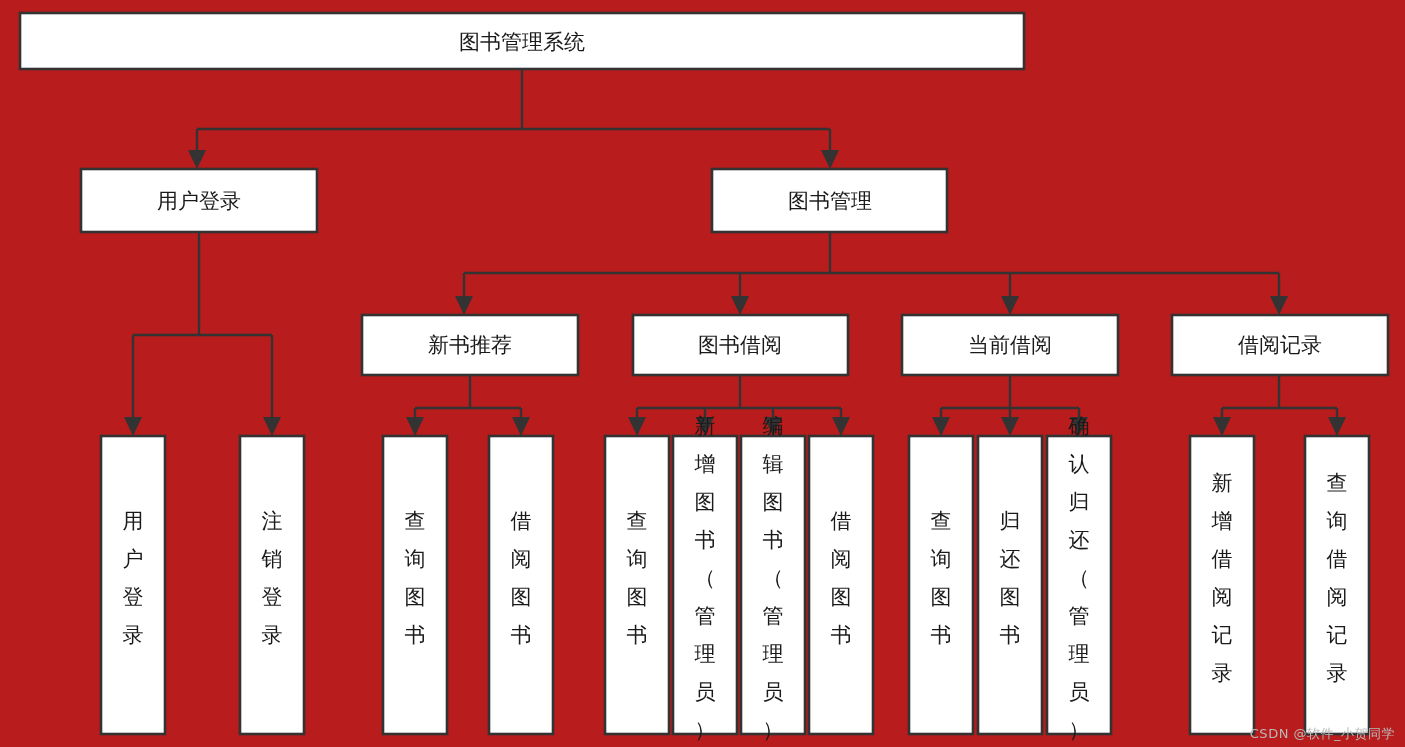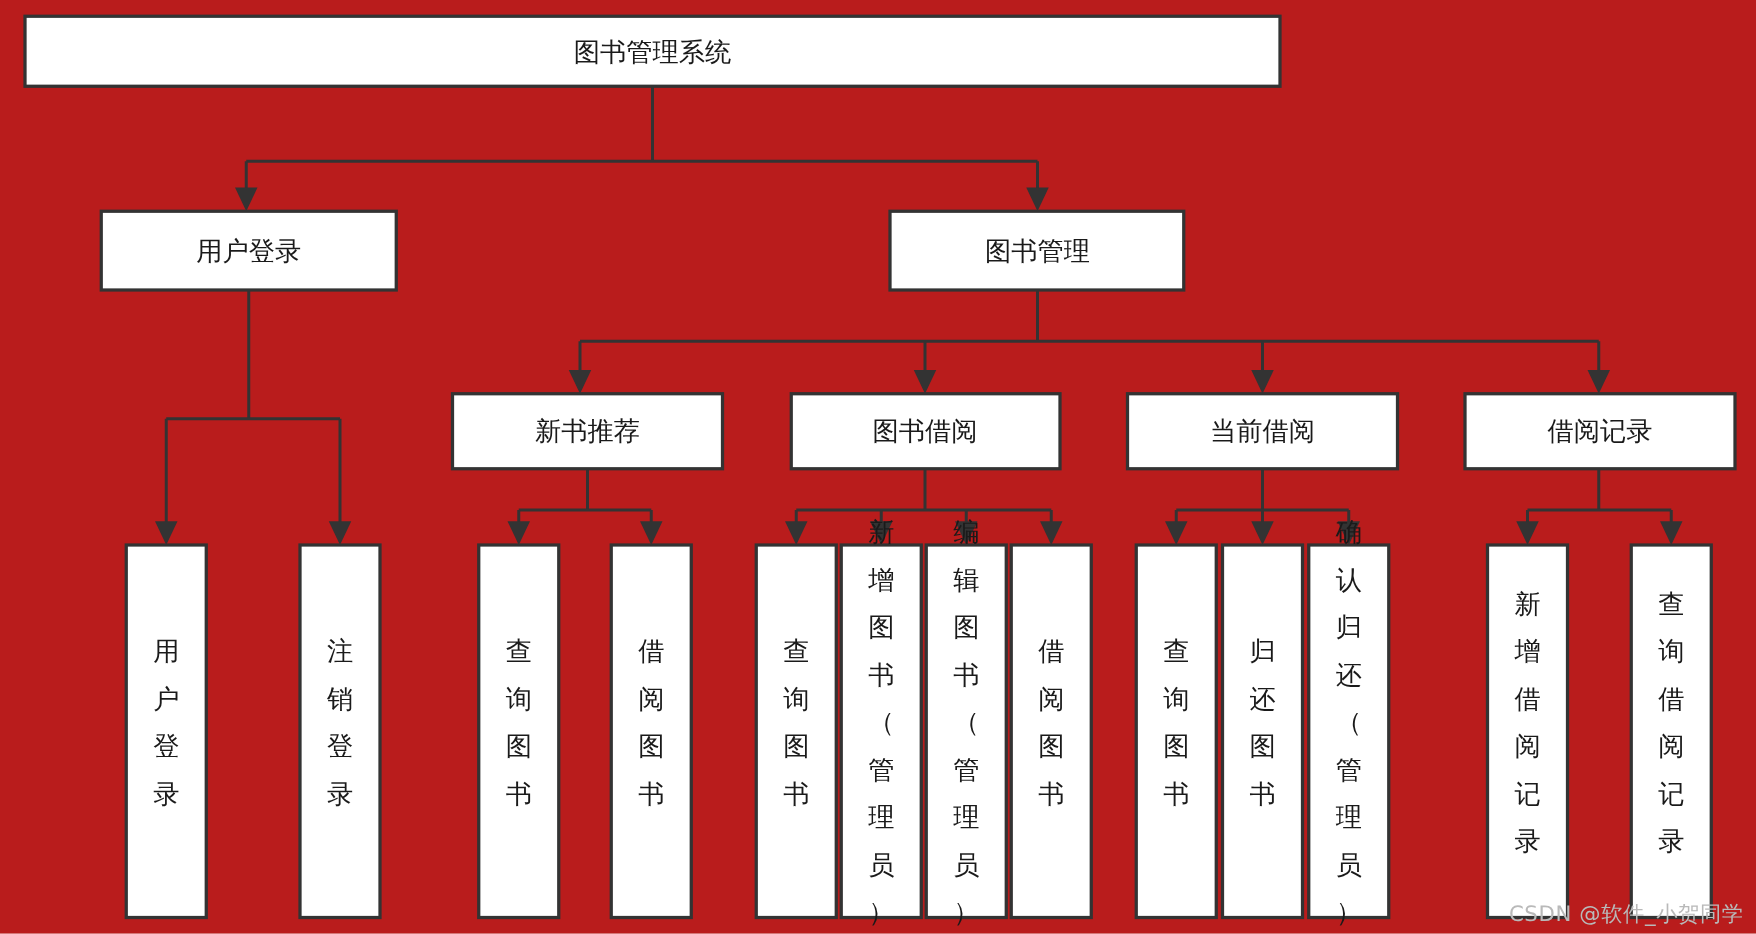--- a/index.html
+++ b/index.html
@@ -51,21 +51,21 @@
   }
   .arrow-head {
     fill: #333333;
     stroke: none;
   }
   .watermark {
     position: absolute;
     right: 10px;
     bottom: 4px;
     font-family: "DejaVu Sans", "Liberation Sans", sans-serif;
-    font-size: 17px;
+    font-size: 13px;
     color: #b9b9b9;
     white-space: nowrap;
     letter-spacing: 0.5px;
     user-select: none;
   }
 </style>
 </head>
 <body>
 
 <div id="diagram-root">

